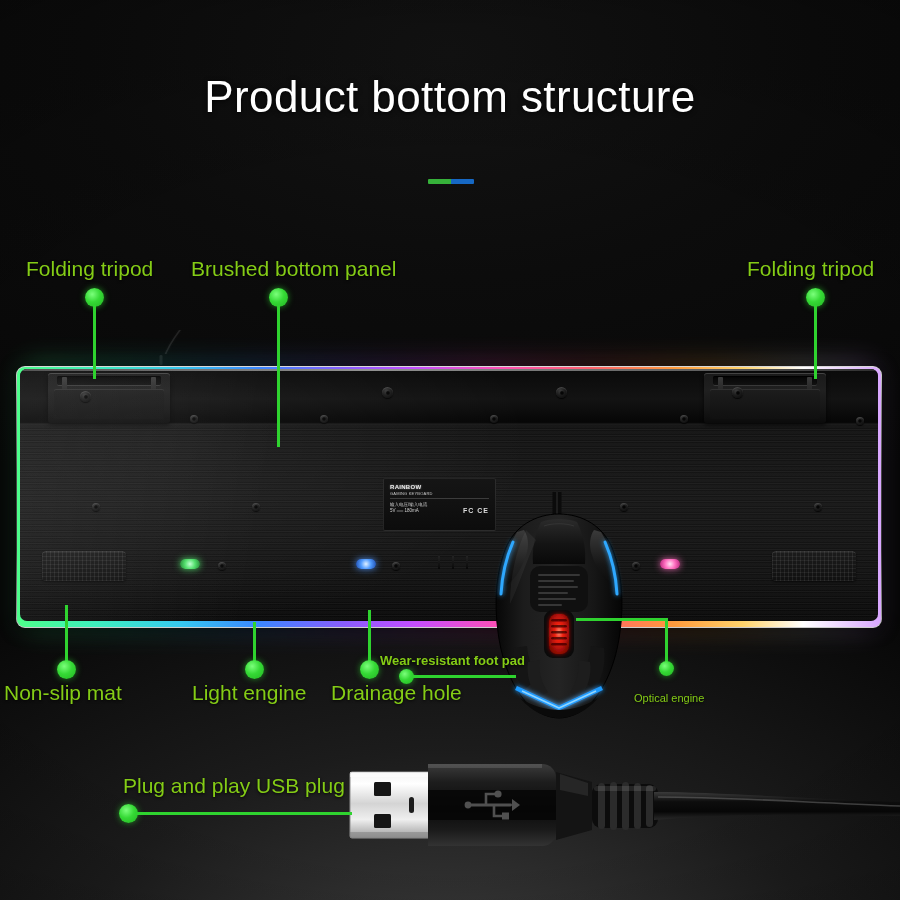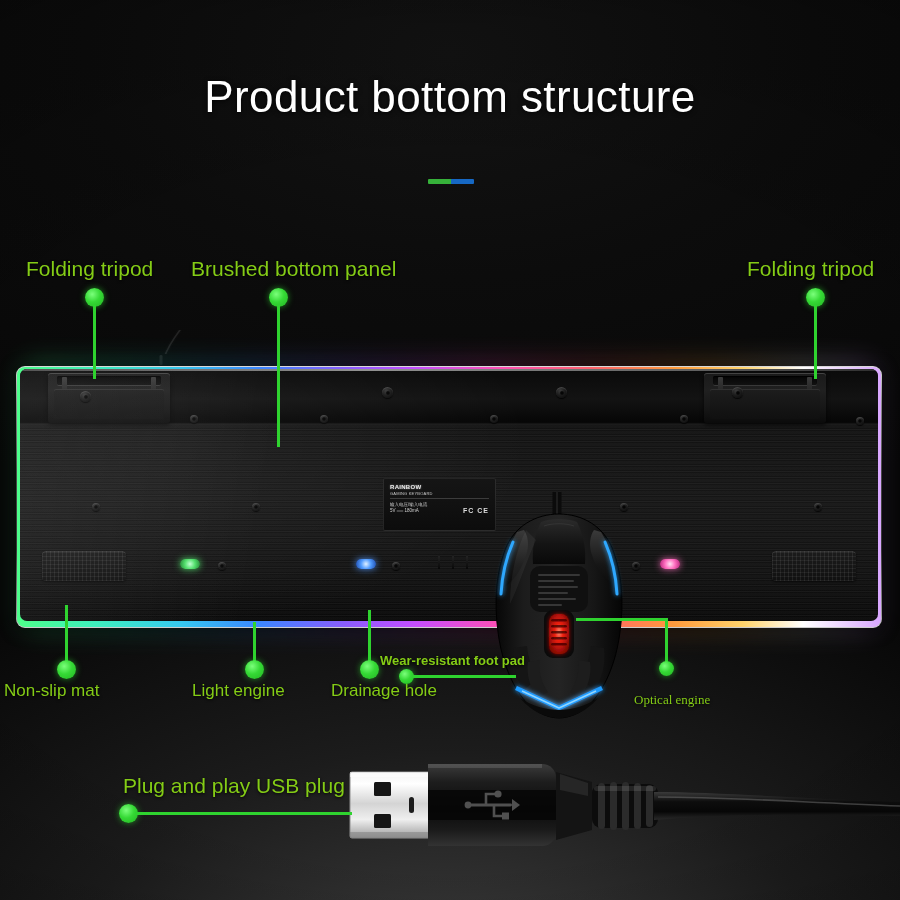--- a/index.html
+++ b/index.html
@@ -207,23 +207,23 @@
 
   
   .usb{ position:absolute; left:336px; top:752px; width:564px; height:108px; }
 
   
   .label{
     position:absolute; color:#84cc16; white-space:nowrap;
     text-shadow:0 1px 3px rgba(0,0,0,.85);
   }
   .label.lg{ font-size:21px; }
-  .label.md{ font-size:17px; }
+  .label.md{ font-size:21px; }
   .label.sm{ font-size:13px; font-weight:bold; }
-  .label.xs{ font-size:13px;font-family:Liberation Serif, serif; }
+  .label.xs{ font-size:11px; }
 
   .dot{
     position:absolute; width:19px; height:19px; border-radius:50%;
     background:radial-gradient(circle at 38% 33%, #7bff7b 0%, #35d935 45%, #23b523 100%);
     box-shadow:0 0 6px rgba(45,220,45,.6);
   }
   .dot.sm{ width:15px; height:15px; }
   .lineV{ position:absolute; width:3px; background:#2fd32f; }
   .lineH{ position:absolute; height:3px; background:#2fd32f; }
 </style>

